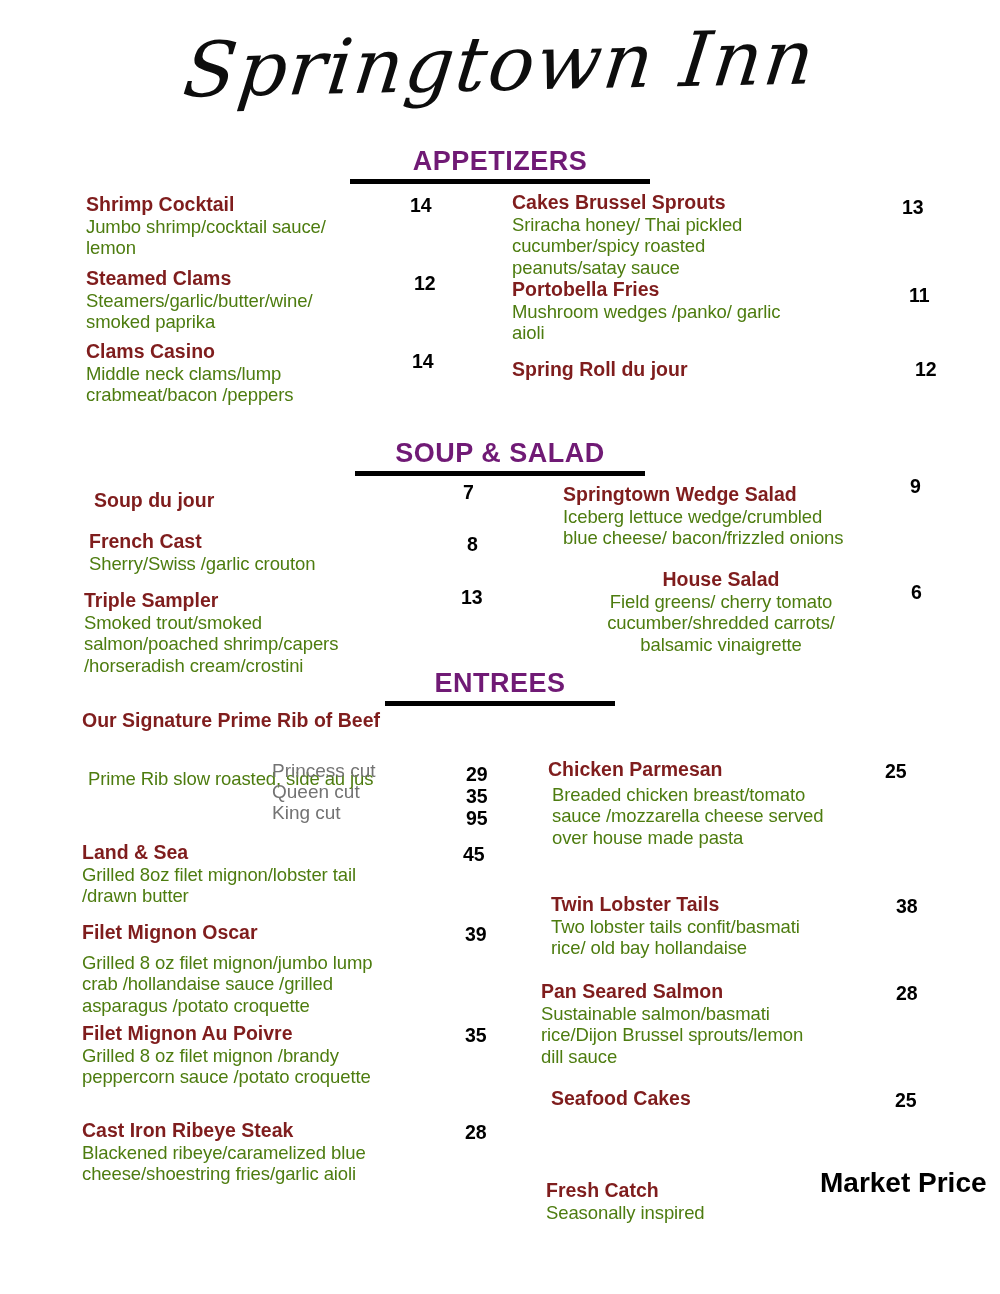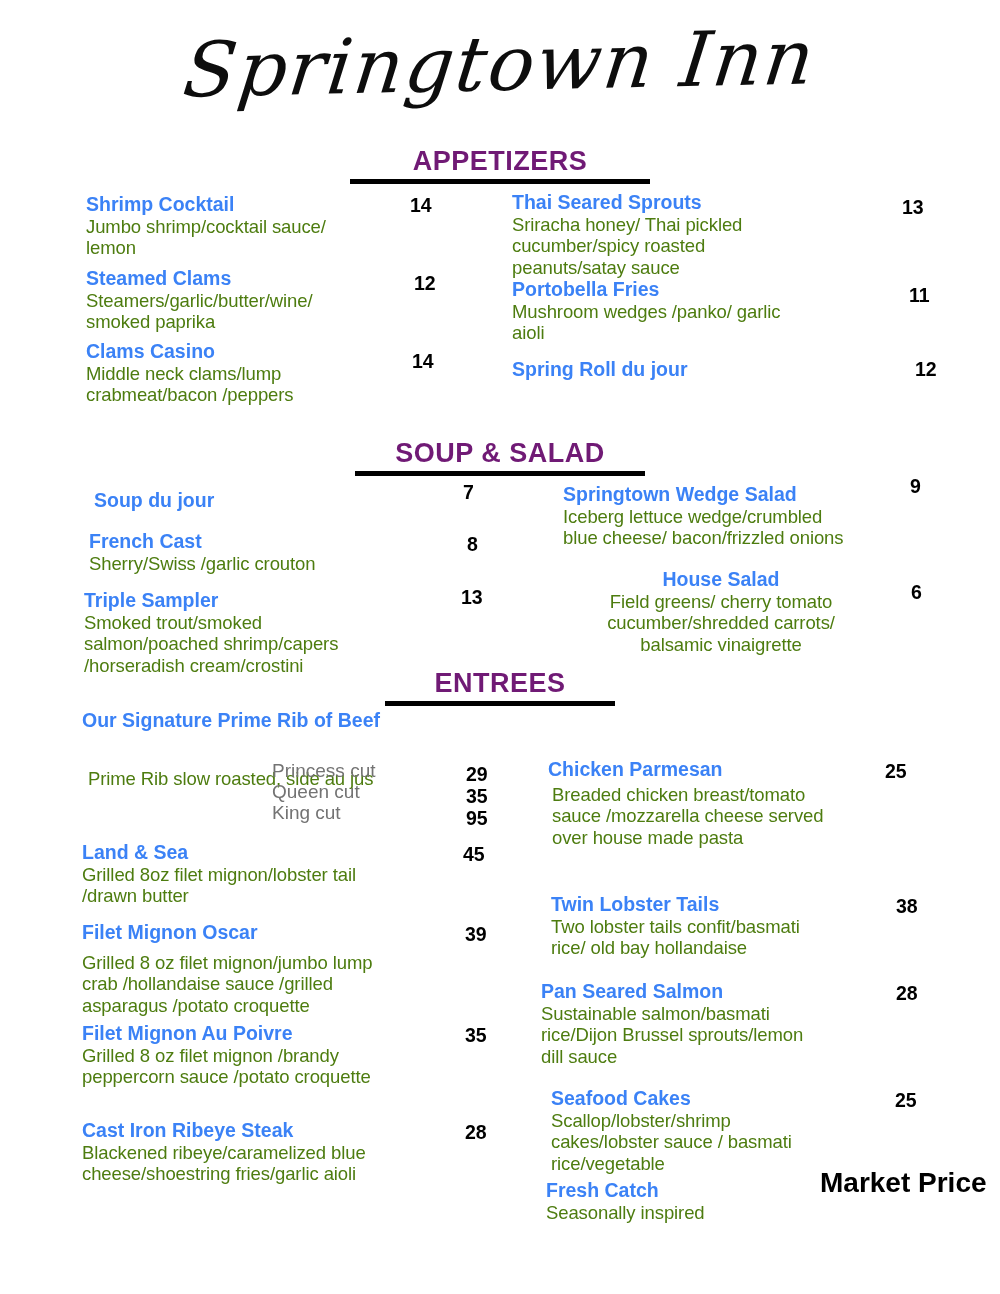--- a/index.html
+++ b/index.html
@@ -54,21 +54,21 @@
     margin-top: 4px;
   }
 
   
   .item {
     position: absolute;
   }
   .item-title {
     font-size: 19.5px;
     font-weight: 700;
-    color: #3b82f6;
+    color: #7f1d1d;
     line-height: 1.2;
     white-space: nowrap;
   }
   .item-desc {
     font-size: 18.5px;
     font-weight: 400;
     color: #4d7c0f;
     line-height: 1.14;
     letter-spacing: -0.1px;
   }
@@ -114,21 +114,21 @@
 </div>
 <div class="price" style="left:414px; top:272px;">12</div>
 
 <div class="item" style="left:86px; top:340px; width:320px;">
   <div class="item-title">Clams Casino</div>
   <div class="item-desc">Middle neck clams/lump<br>crabmeat/bacon /peppers</div>
 </div>
 <div class="price" style="left:412px; top:350px;">14</div>
 
 <div class="item" style="left:512px; top:191px; width:360px;">
-  <div class="item-title">Thai Seared Sprouts</div>
+  <div class="item-title">Cakes Brussel Sprouts</div>
   <div class="item-desc">Sriracha honey/ Thai pickled<br>cucumber/spicy roasted<br>peanuts/satay sauce</div>
 </div>
 <div class="price" style="left:902px; top:196px;">13</div>
 
 <div class="item" style="left:512px; top:278px; width:370px;">
   <div class="item-title">Portobella Fries</div>
   <div class="item-desc">Mushroom wedges /panko/ garlic<br>aioli</div>
 </div>
 <div class="price" style="left:909px; top:284px;">11</div>
 
@@ -227,21 +227,20 @@
 <div class="price" style="left:896px; top:895px;">38</div>
 
 <div class="item" style="left:541px; top:980px; width:370px;">
   <div class="item-title">Pan Seared Salmon</div>
   <div class="item-desc">Sustainable salmon/basmati<br>rice/Dijon Brussel sprouts/lemon<br>dill sauce</div>
 </div>
 <div class="price" style="left:896px; top:982px;">28</div>
 
 <div class="item" style="left:551px; top:1087px; width:360px;">
   <div class="item-title">Seafood Cakes</div>
-  <div class="item-desc" style="padding-left:-2px;">Scallop/lobster/shrimp<br>cakes/lobster sauce / basmati<br>rice/vegetable</div>
 </div>
 <div class="price" style="left:895px; top:1089px;">25</div>
 
 <div class="item" style="left:546px; top:1179px; width:360px;">
   <div class="item-title">Fresh Catch</div>
   <div class="item-desc">Seasonally inspired</div>
 </div>
 <div class="price market" style="left:820px; top:1167px;">Market Price</div>
 
 </body></html>

